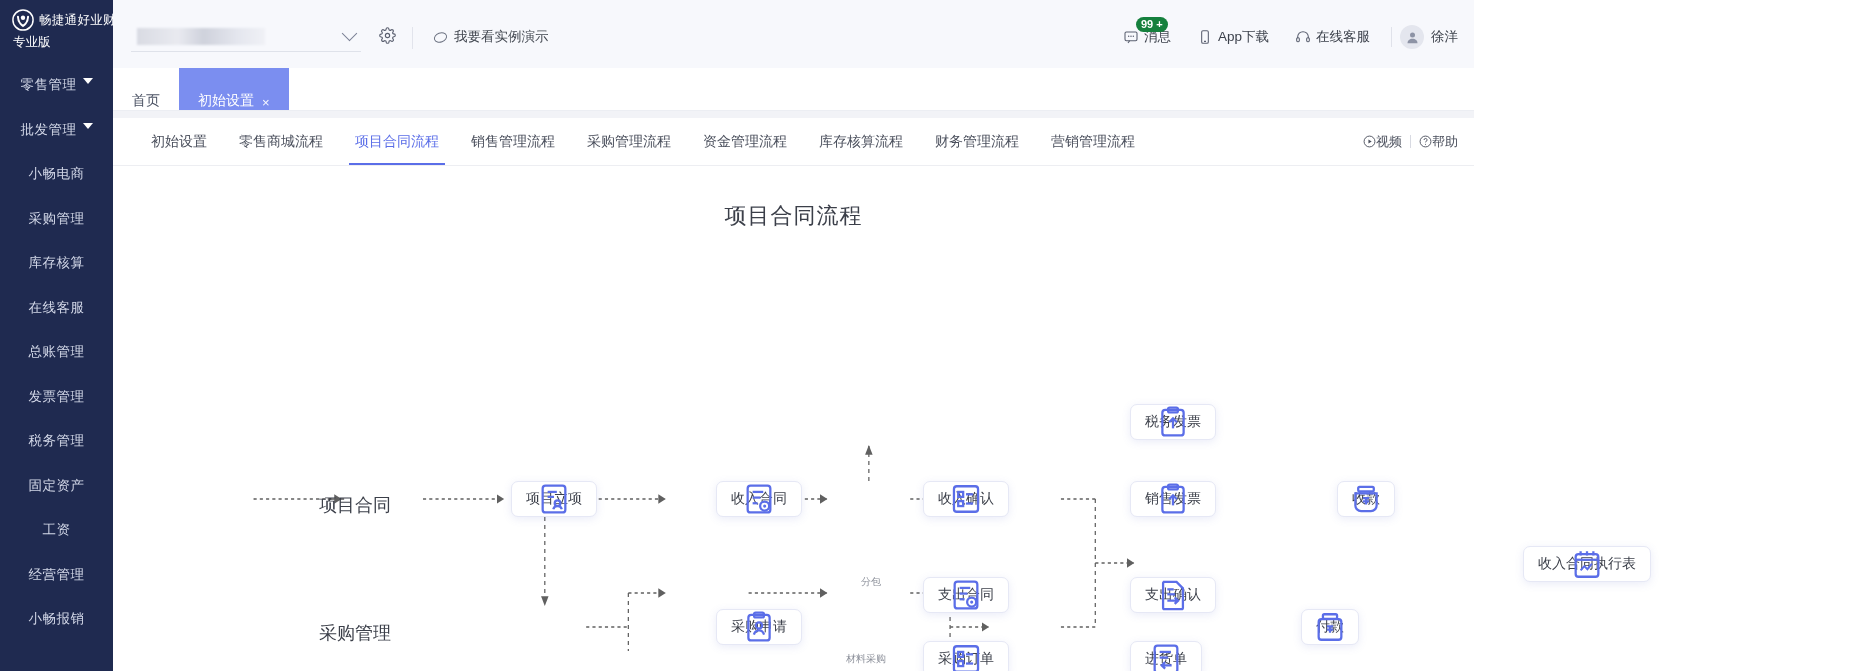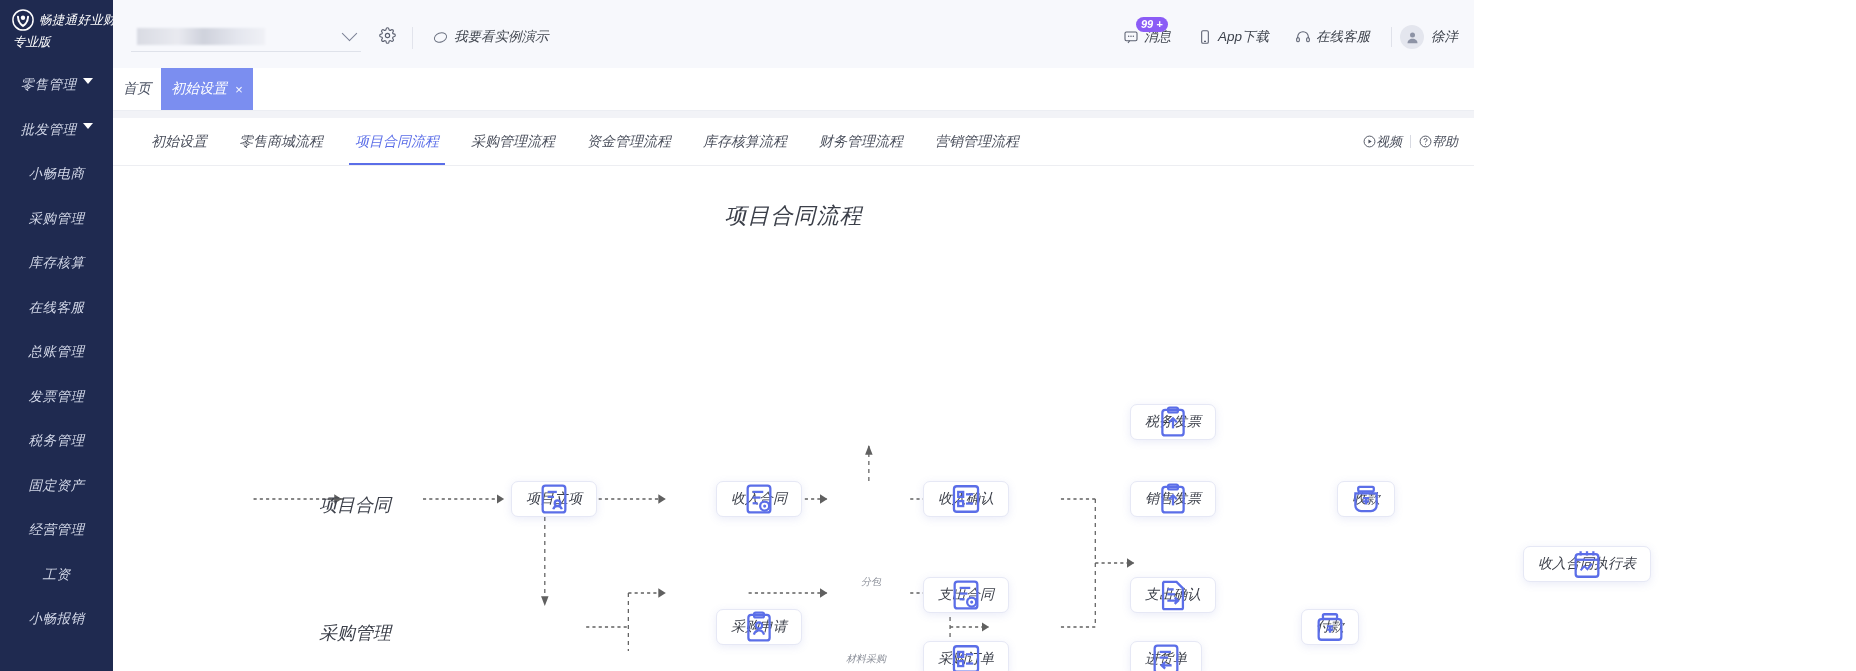--- a/index.html
+++ b/index.html
@@ -2,21 +2,21 @@
 <html><head>
 <meta charset="utf-8">
 <style>
   * { box-sizing: border-box; margin: 0; padding: 0; }
   html, body {
     width: 1856px; height: 671px;
     font-family: "Liberation Sans", "DejaVu Sans", sans-serif;
     background: #ffffff;
     overflow: hidden;
   }
-  #app { position: relative; width: 1474px; height: 671px; display: flex; font-style: italic; }
+  #app { position: relative; width: 1474px; height: 671px; display: flex; }
 
   
   .sidebar {
     width: 113px; height: 671px;
     background: #1f2a50;
     flex: 0 0 113px;
     position: relative;
     z-index: 5;
   }
   .brand {
@@ -92,42 +92,42 @@
     margin-top: 6px;
   }
   .tb-ritem {
     display: flex; align-items: center; gap: 5px;
     color: #3c414b; font-size: 13.5px;
     padding: 0 13px; cursor: pointer; position: relative;
     white-space: nowrap;
   }
   .badge {
     position: absolute; top: -11px; left: 26px;
-    background: #8b5cf6; color: #fff;
+    background: #15803d; color: #fff;
     font-size: 11px; font-weight: bold;
     border-radius: 9px; padding: 1px 5px 2px 5px;
     line-height: 1.1; white-space: nowrap;
   }
   .vsep { width: 1px; height: 20px; background: #e0e2ea; margin: 0 8px; }
   .avatar {
     width: 24px; height: 24px; border-radius: 50%;
     background: #e4e6ee; display: flex; align-items: center; justify-content: center;
     flex: 0 0 24px;
   }
   .uname { color: #3c414b; font-size: 13.5px; margin-left: 7px; }
 
   
   .pagetabs {
     height: 43px; background: #ffffff;
     display: flex; align-items: stretch;
     border-bottom: 1px solid #eceef3;
   }
   .ptab {
-    display: flex; align-items: center; gap: 8px;
-    padding: 0 10px; font-size: 14px; color: #4b5263;
+    display: flex; align-items: flex-end; gap: 8px;
+    padding: 0 19px; font-size: 14px; color: #4b5263;
     cursor: pointer; user-select: none;
   }
   .ptab.active { background: #7b8ef0; color: #ffffff; }
   .ptab-close { font-size: 13px; opacity: .95; }
 
   
   .content {
     flex: 1 1 auto; background: #f2f3f7;
     padding: 7px 0 0 0; min-height: 0;
     display: flex; flex-direction: column;
@@ -242,24 +242,24 @@
       <div class="side-item">
         <span>发票管理</span>
       </div>
       <div class="side-item">
         <span>税务管理</span>
       </div>
       <div class="side-item">
         <span>固定资产</span>
       </div>
       <div class="side-item">
+        <span>工资</span>
+      </div>
+      <div class="side-item">
         <span>经营管理</span>
-      </div>
-      <div class="side-item">
-        <span>工资</span>
       </div>
       <div class="side-item">
         <span>小畅报销</span>
       </div>
     </nav>
   </aside>
 
   <div class="right">
 
     <header class="topbar">
@@ -329,20 +329,21 @@
       </div>
     </div>
 
     <div class="content">
       <div class="card">
 
         <div class="subtabs">
           <div class="stab">初始设置</div>
           <div class="stab">零售商城流程</div>
           <div class="stab active">项目合同流程</div>
+          <div class="stab">销售管理流程</div>
           <div class="stab">采购管理流程</div>
           <div class="stab">资金管理流程</div>
           <div class="stab">库存核算流程</div>
           <div class="stab">财务管理流程</div>
           <div class="stab">营销管理流程</div>
 
           <div class="subtabs-right">
             <div class="sr-item">
               <svg width="13" height="13" viewBox="0 0 24 24" fill="none" stroke="#4a4f5c" stroke-width="1.7">
                 <circle cx="12" cy="12" r="10"></circle>

